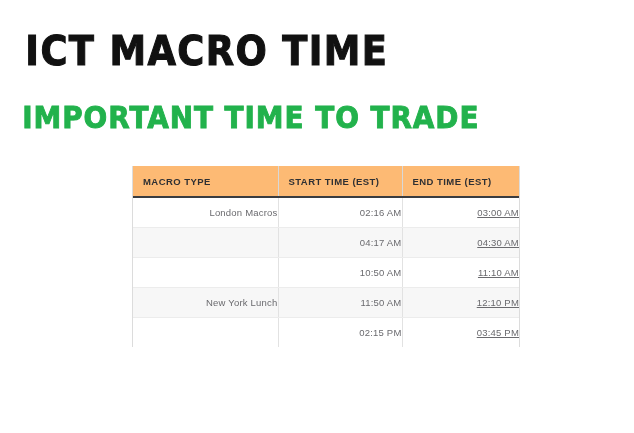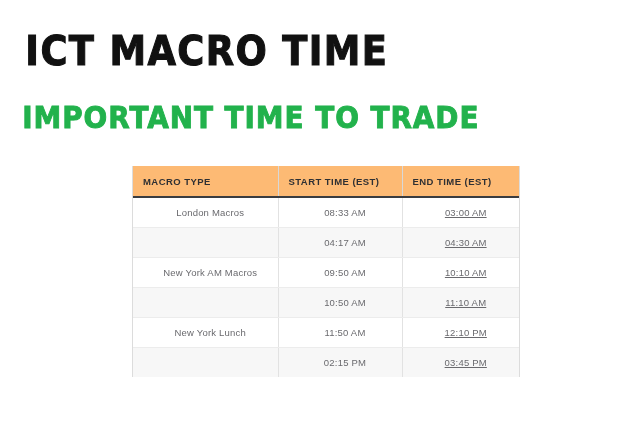--- a/index.html
+++ b/index.html
@@ -95,21 +95,21 @@
   }
   table.macro-table thead th:last-child {
     border-right: none;
   }
 
   table.macro-table tbody td {
     font-size: 9.5px;
     color: #6a6a6e;
     font-weight: 400;
     letter-spacing: 0.2px;
-    text-align: center;
+    text-align: right;
     padding: 9px 0 9px 10px;
     height: 11px;
     border-right: 1px solid #e2e2e2;
     border-bottom: 1px solid #ececec;
     white-space: nowrap;
     vertical-align: middle;
   }
   table.macro-table tbody td:last-child {
     border-right: none;
     text-decoration: underline;
@@ -160,32 +160,27 @@
       <thead>
         <tr>
           <th>MACRO TYPE</th>
           <th>START TIME (EST)</th>
           <th>END TIME (EST)</th>
         </tr>
       </thead>
       <tbody>
         <tr>
           <td>London Macros</td>
-          <td>08:33 AM</td>
+          <td>02:16 AM</td>
           <td>03:00 AM</td>
         </tr>
         <tr>
           <td></td>
           <td>04:17 AM</td>
           <td>04:30 AM</td>
-        </tr>
-        <tr>
-          <td>New York AM Macros</td>
-          <td>09:50 AM</td>
-          <td>10:10 AM</td>
         </tr>
         <tr>
           <td></td>
           <td>10:50 AM</td>
           <td>11:10 AM</td>
         </tr>
         <tr>
           <td>New York Lunch</td>
           <td>11:50 AM</td>
           <td>12:10 PM</td>

